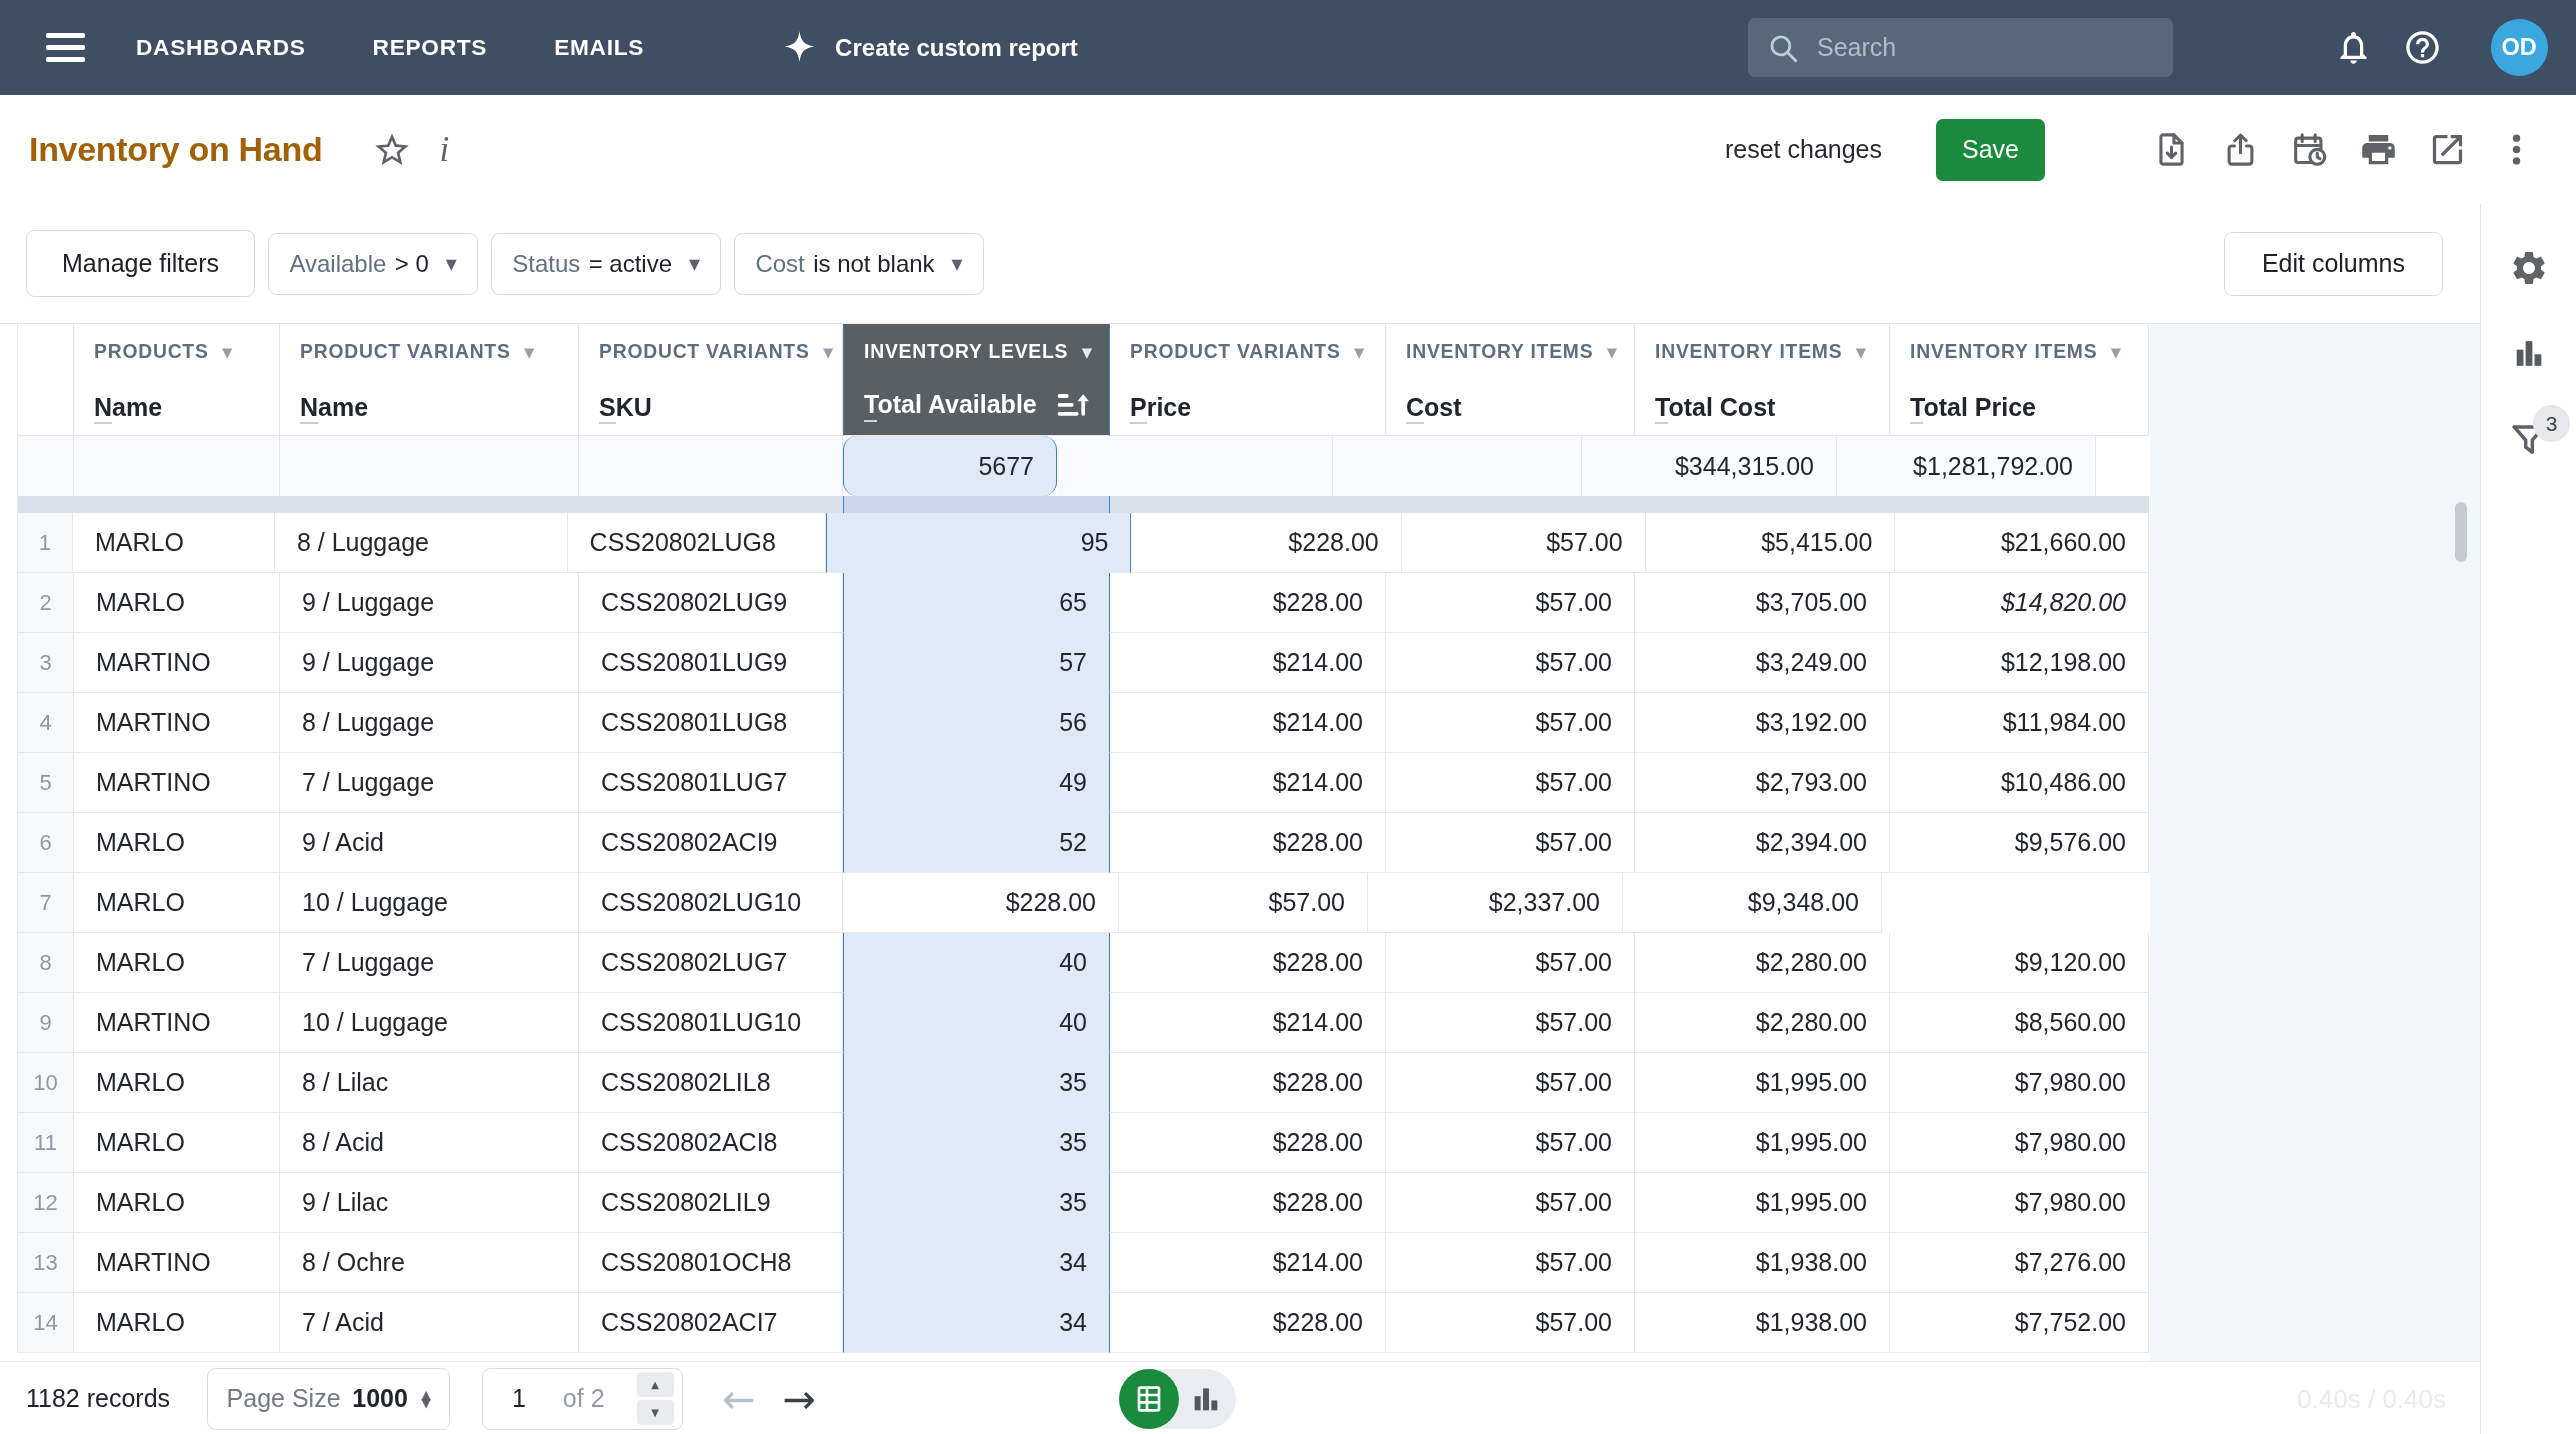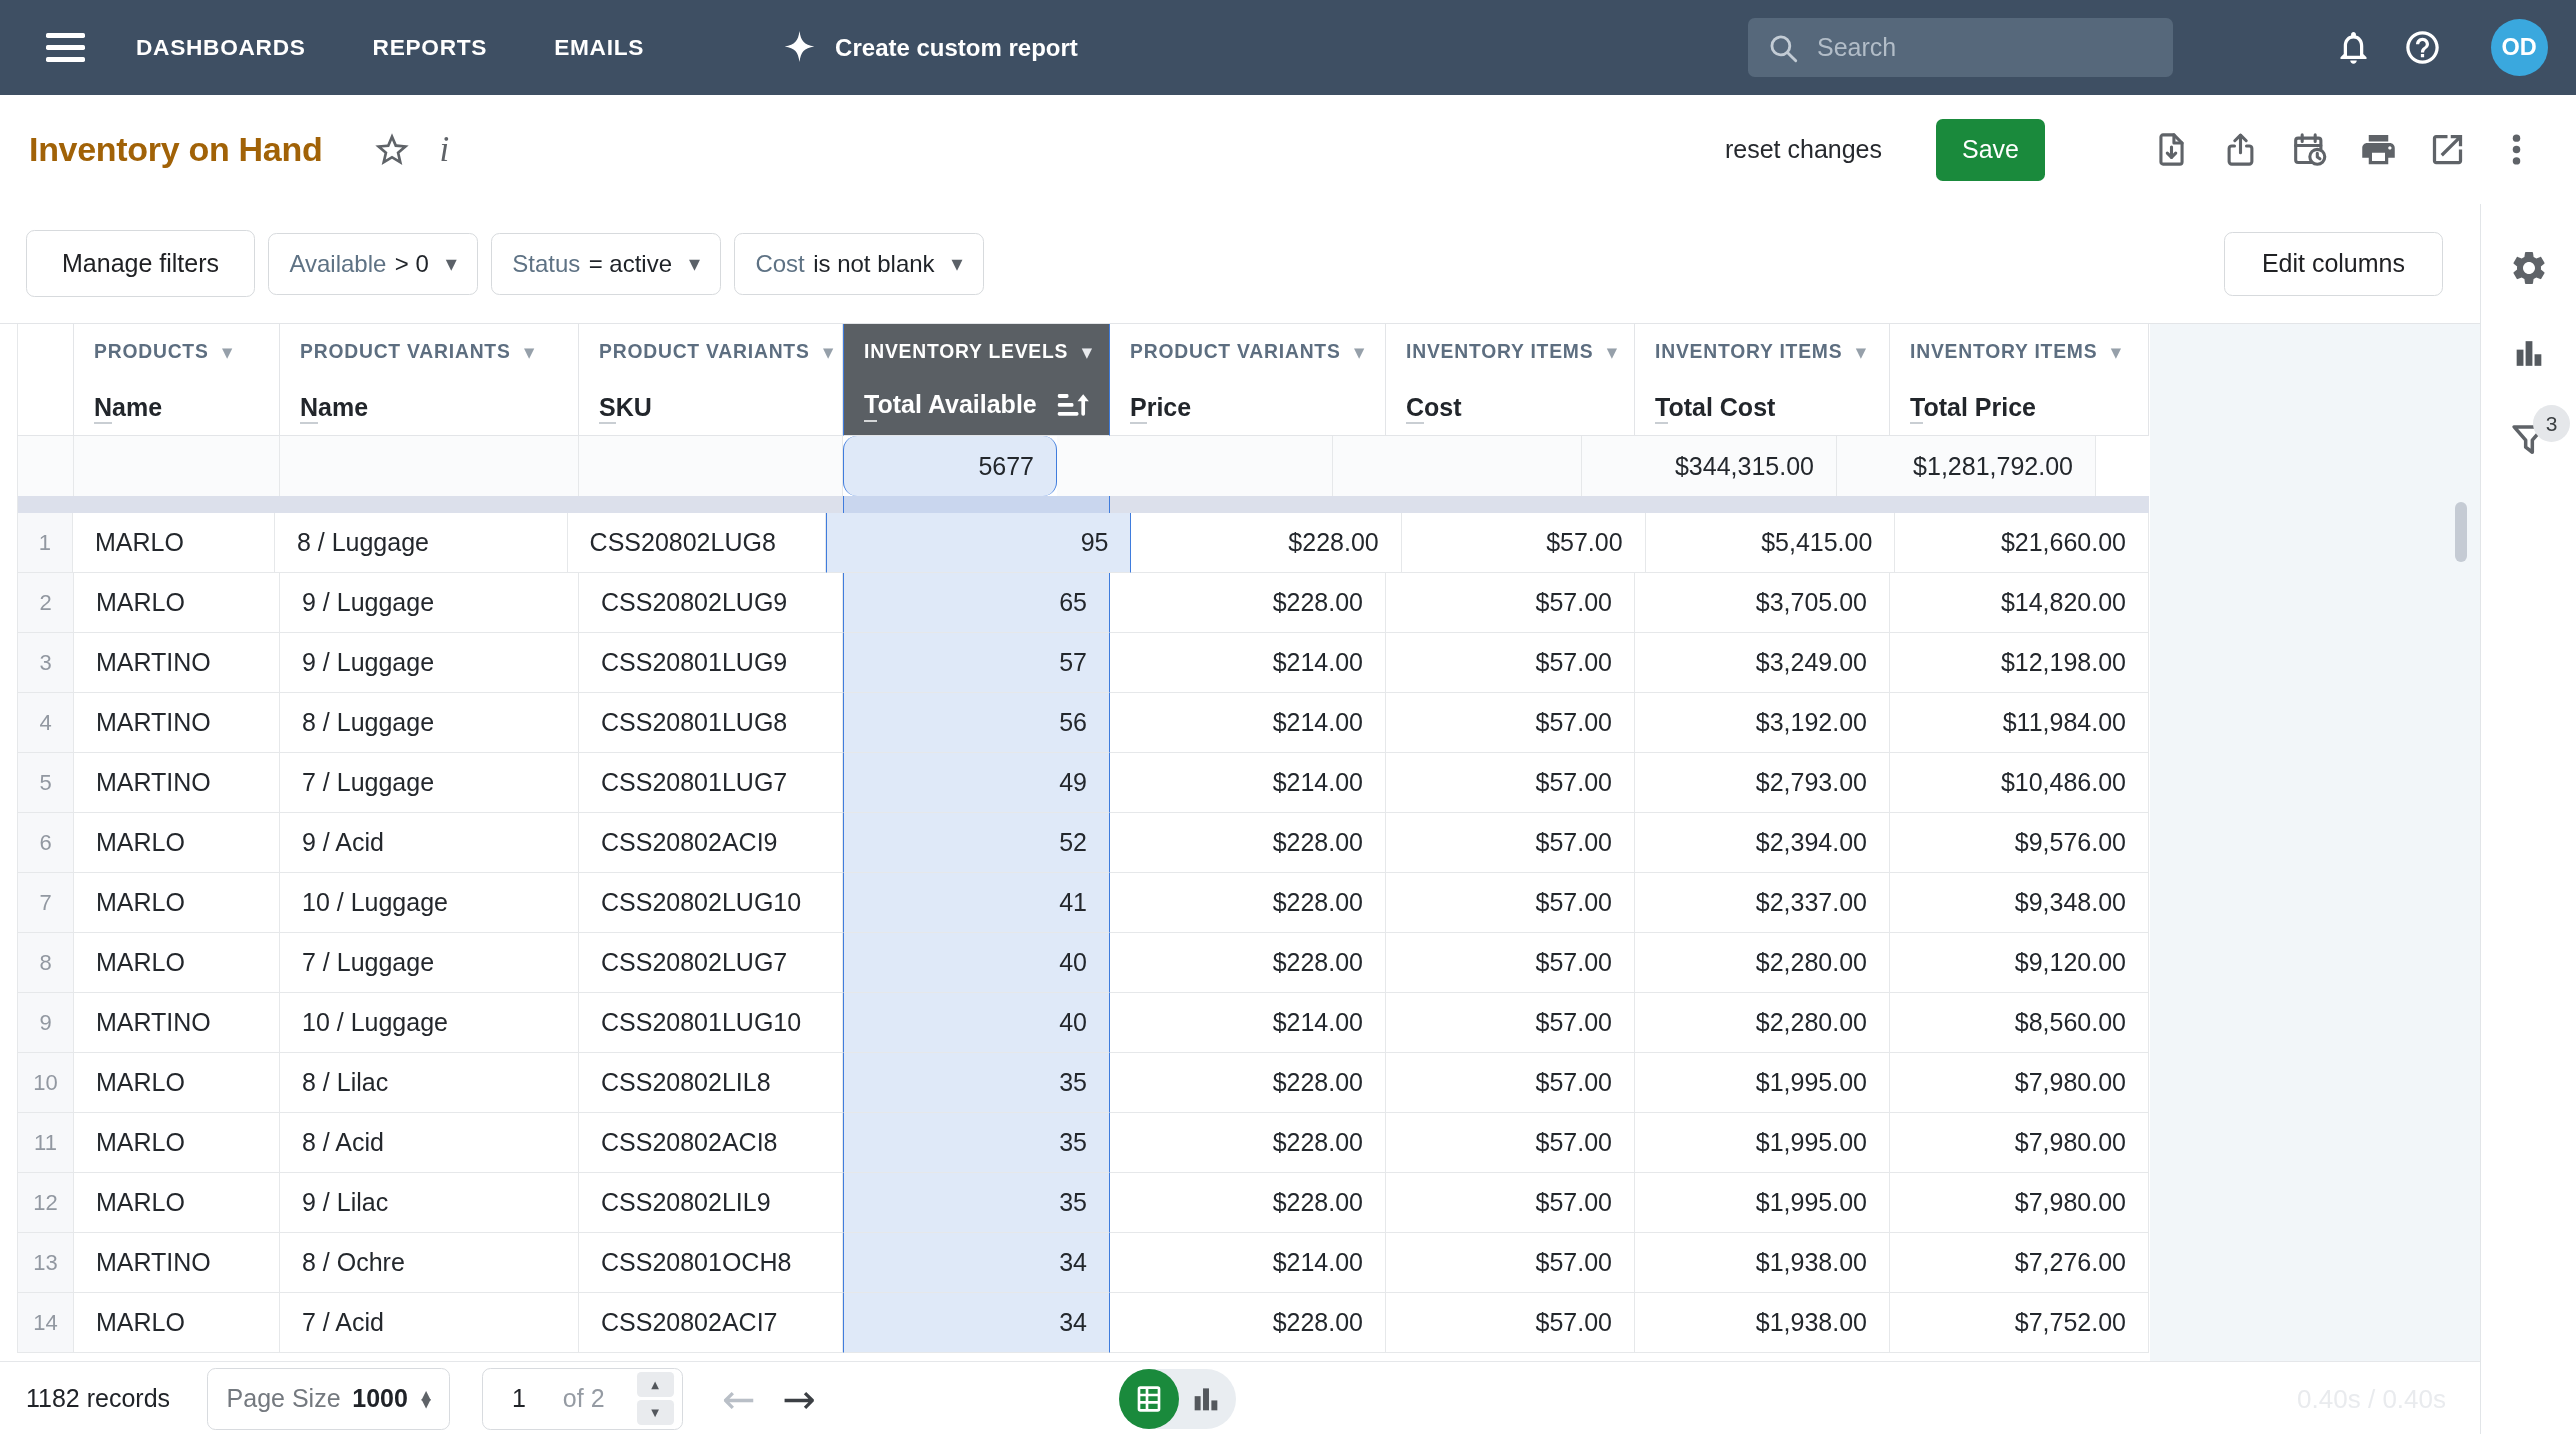--- a/index.html
+++ b/index.html
@@ -377,21 +377,21 @@
       </div>
       <div class="trow drow" data-interactable="true">
         <div class="cell rownum" data-interactable="false" style="width: 57px;">2</div>
         <div class="cell" data-interactable="false" style="width: 206px;">MARLO</div>
         <div class="cell" data-interactable="false" style="width: 299px;">9 / Luggage</div>
         <div class="cell" data-interactable="false" style="width: 264px;">CSS20802LUG9</div>
         <div class="cell right sel" data-interactable="false" style="width: 267px;">65</div>
         <div class="cell right" data-interactable="false" style="width: 276px;">$228.00</div>
         <div class="cell right" data-interactable="false" style="width: 249px;">$57.00</div>
         <div class="cell right" data-interactable="false" style="width: 255px;">$3,705.00</div>
-        <div class="cell right" data-interactable="false" style="width: 259px;">$14,820.00</div>
+        <div class="cell right" data-interactable="false" style="width: 259px; font-style: italic;">$14,820.00</div>
       </div>
       <div class="trow drow" data-interactable="true">
         <div class="cell rownum" data-interactable="false" style="width: 57px;">3</div>
         <div class="cell" data-interactable="false" style="width: 206px;">MARTINO</div>
         <div class="cell" data-interactable="false" style="width: 299px;">9 / Luggage</div>
         <div class="cell" data-interactable="false" style="width: 264px;">CSS20801LUG9</div>
         <div class="cell right sel" data-interactable="false" style="width: 267px;">57</div>
         <div class="cell right" data-interactable="false" style="width: 276px;">$214.00</div>
         <div class="cell right" data-interactable="false" style="width: 249px;">$57.00</div>
         <div class="cell right" data-interactable="false" style="width: 255px;">$3,249.00</div>
@@ -428,21 +428,20 @@
         <div class="cell right" data-interactable="false" style="width: 276px;">$228.00</div>
         <div class="cell right" data-interactable="false" style="width: 249px;">$57.00</div>
         <div class="cell right" data-interactable="false" style="width: 255px;">$2,394.00</div>
         <div class="cell right" data-interactable="false" style="width: 259px;">$9,576.00</div>
       </div>
       <div class="trow drow" data-interactable="true">
         <div class="cell rownum" data-interactable="false" style="width: 57px;">7</div>
         <div class="cell" data-interactable="false" style="width: 206px;">MARLO</div>
         <div class="cell" data-interactable="false" style="width: 299px;">10 / Luggage</div>
         <div class="cell" data-interactable="false" style="width: 264px;">CSS20802LUG10</div>
-        <div class="cell right sel" data-interactable="false" style="width: 267px;">41</div>
         <div class="cell right" data-interactable="false" style="width: 276px;">$228.00</div>
         <div class="cell right" data-interactable="false" style="width: 249px;">$57.00</div>
         <div class="cell right" data-interactable="false" style="width: 255px;">$2,337.00</div>
         <div class="cell right" data-interactable="false" style="width: 259px;">$9,348.00</div>
       </div>
       <div class="trow drow" data-interactable="true">
         <div class="cell rownum" data-interactable="false" style="width: 57px;">8</div>
         <div class="cell" data-interactable="false" style="width: 206px;">MARLO</div>
         <div class="cell" data-interactable="false" style="width: 299px;">7 / Luggage</div>
         <div class="cell" data-interactable="false" style="width: 264px;">CSS20802LUG7</div>

